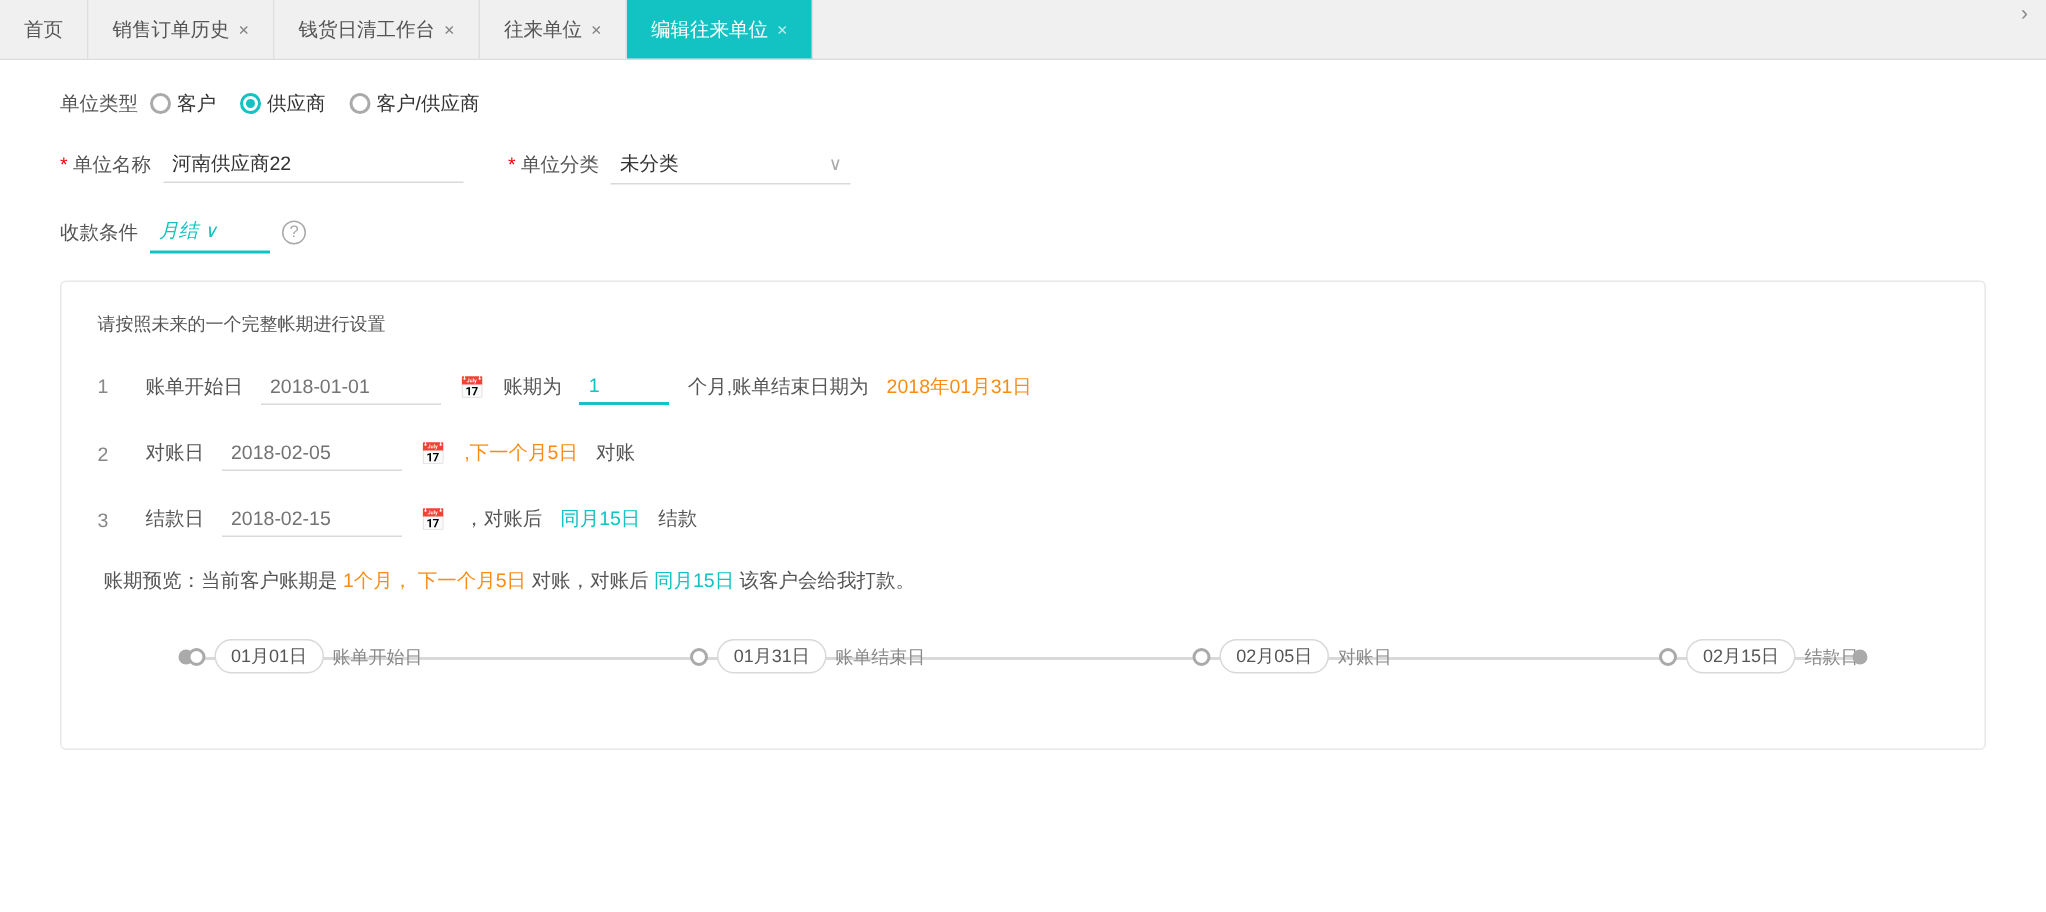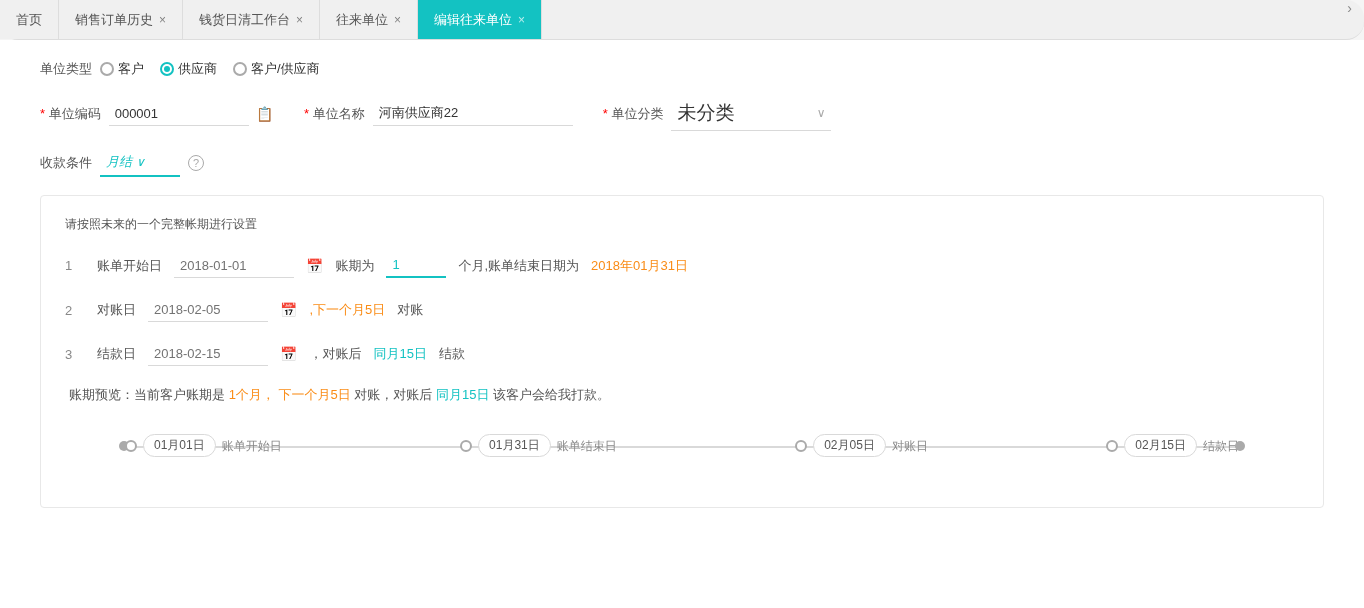--- a/index.html
+++ b/index.html
@@ -6,21 +6,20 @@
     body { font-family: 'Microsoft YaHei', Arial, sans-serif; font-size: 13px; background: #f5f5f5; color: #333; }
 
     
     .tabs-bar {
       display: flex;
       align-items: flex-start;
       background: #f0f0f0;
       border-bottom: 1px solid #ddd;
       height: 40px;
       padding-left: 0;
-      border-radius: 18px;
     }
     .tab {
       display: flex;
       align-items: center;
       padding: 0 16px;
       height: 100%;
       cursor: pointer;
       font-size: 13px;
       color: #555;
       border-right: 1px solid #ddd;
@@ -129,21 +128,21 @@
       display: flex;
       align-items: center;
       border-bottom: 1px solid #d9d9d9;
       padding: 4px 6px;
       min-width: 160px;
       cursor: pointer;
       gap: 4px;
     }
     .select-value {
       flex: 1;
-      font-size: 19px;
+      font-size: 13px;
     }
     .chevron-icon {
       color: #aaa;
       font-size: 12px;
     }
 
     .condition-select {
       display: flex;
       align-items: center;
       border-bottom: 2px solid #13c2c2;
@@ -346,25 +345,20 @@
         </label>
         <label class="radio-item">
           <div class="radio-circle"></div>
           <span>客户/供应商</span>
         </label>
       </div>
     </div>
   </div>
 
   <div class="form-row">
-    <div class="form-field">
-      <span class="field-label required">单位编码</span>
-      <input class="input-field" type="text" value="000001" style="">
-      <span class="calendar-icon">📋</span>
-    </div>
     <div class="form-field">
       <span class="field-label required">单位名称</span>
       <input class="input-field input-wide" type="text" value="河南供应商22" style="">
     </div>
     <div class="form-field">
       <span class="field-label required">单位分类</span>
       <div class="select-field">
         <span class="select-value">未分类</span>
         <span class="chevron-icon">∨</span>
       </div>

